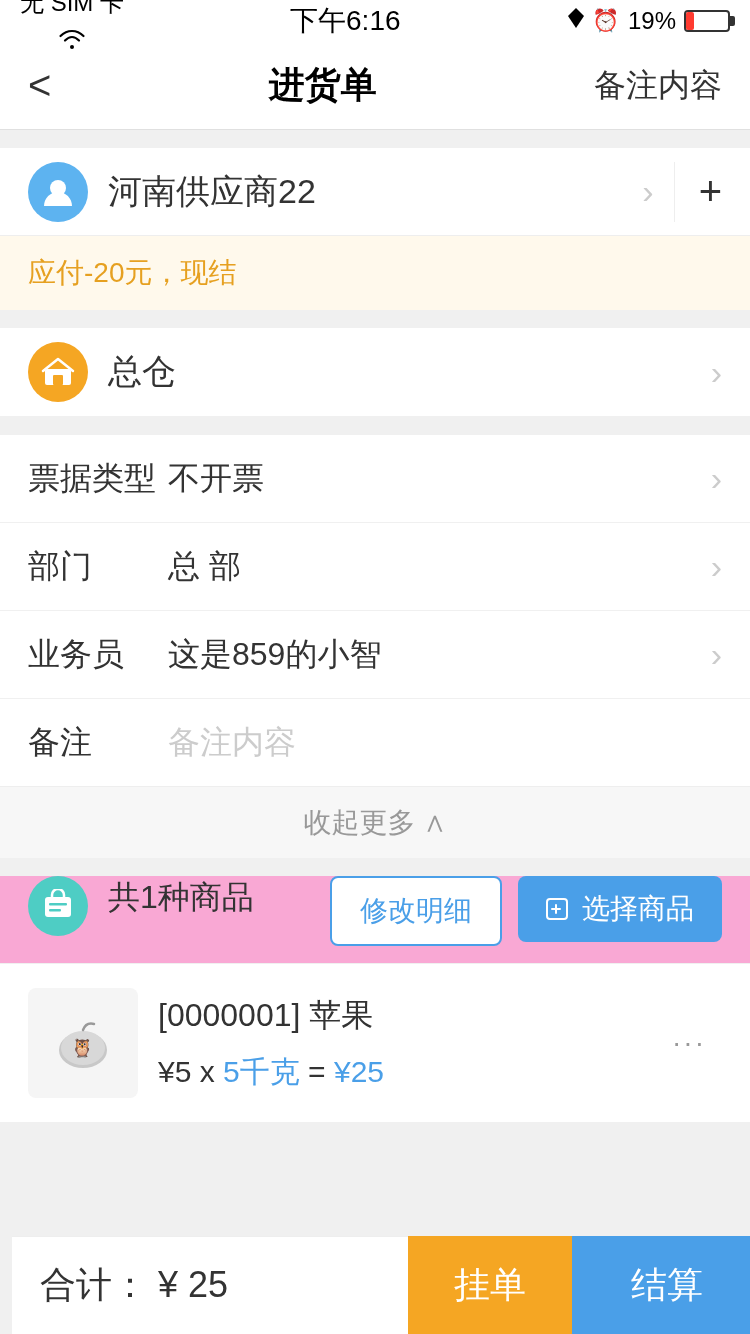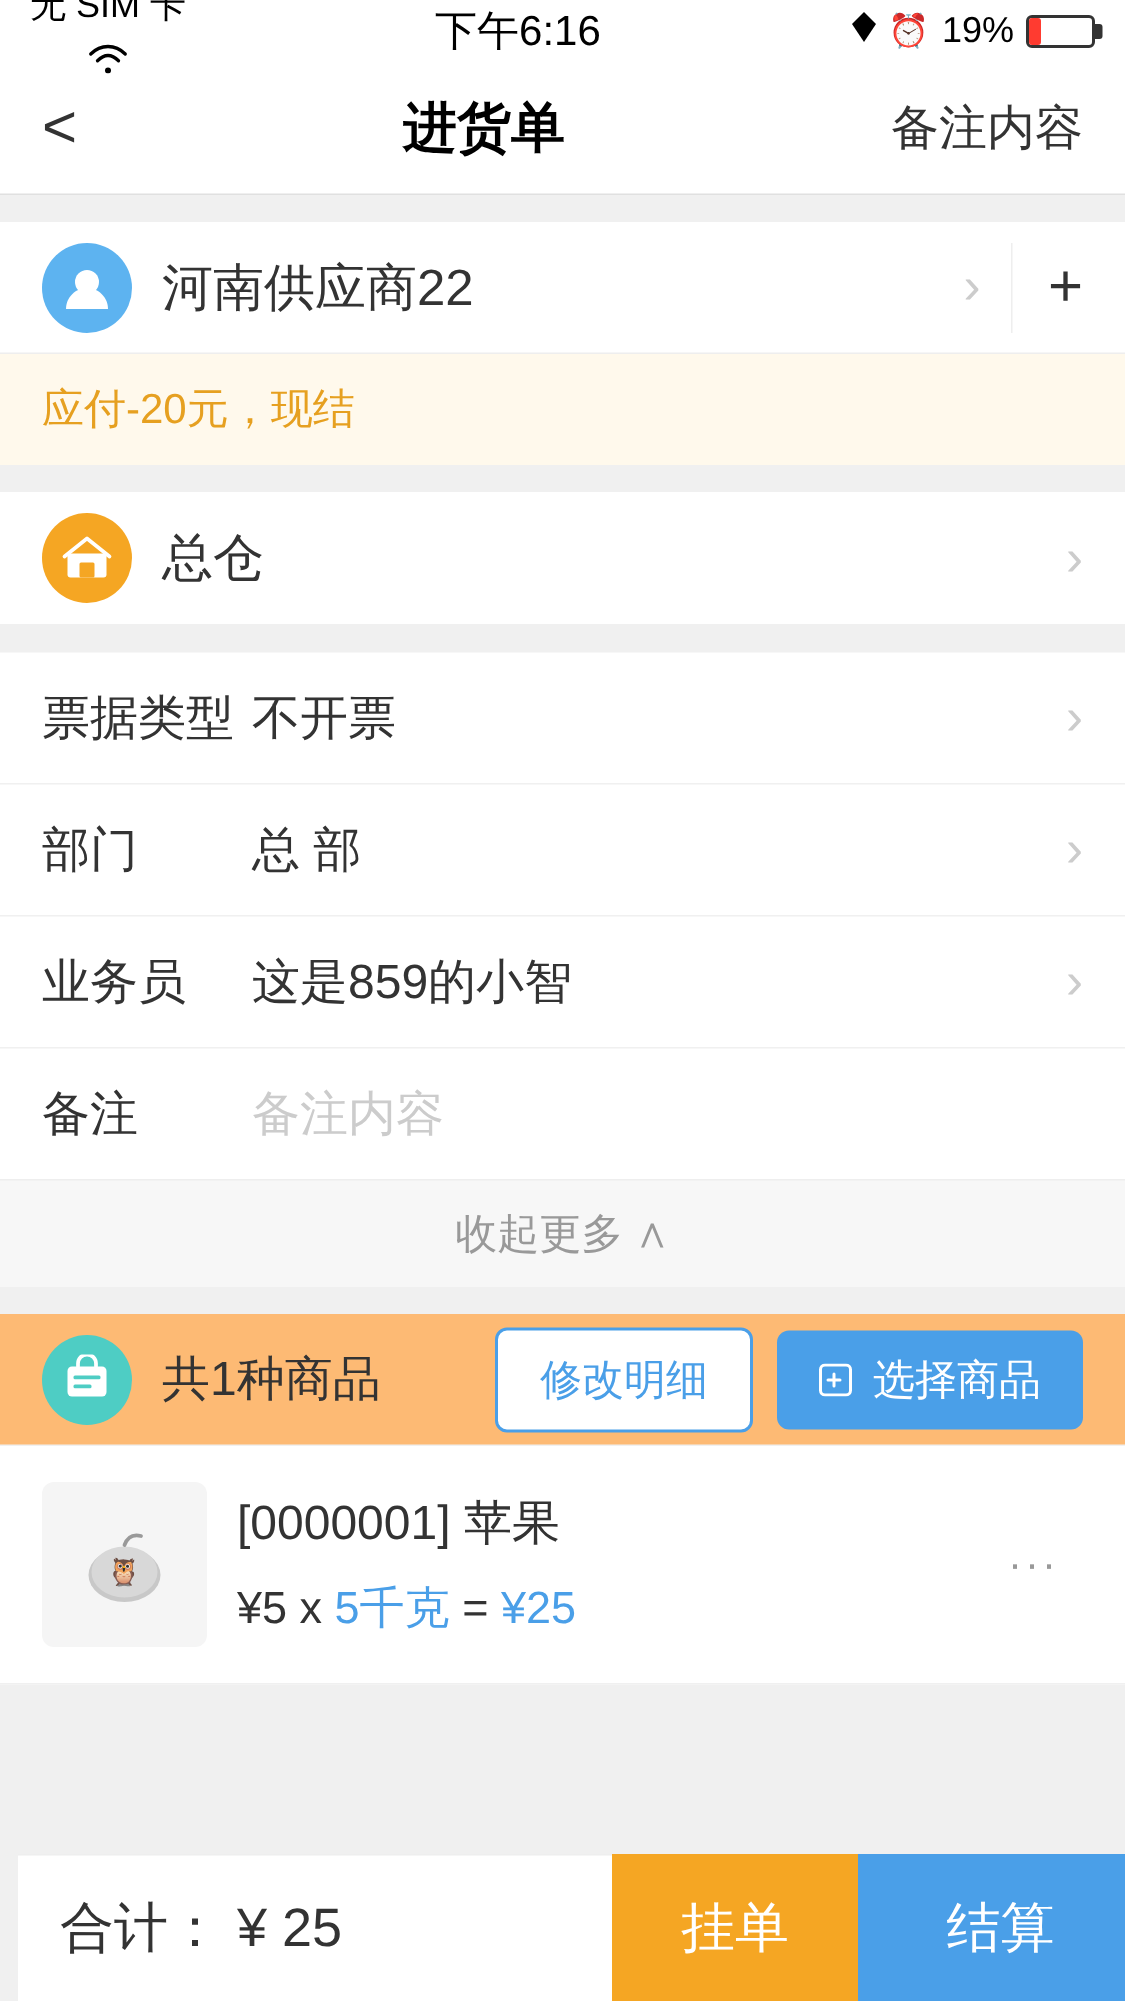--- a/index.html
+++ b/index.html
@@ -142,23 +142,23 @@
       align-items: center;
       justify-content: center;
       font-size: 28px;
       color: #999;
       cursor: pointer;
       border-top: 1px solid #eee;
     }
 
     
     .product-header {
-      background: #fdba74;
-      display: flex;
-      align-items: center;
+      background: #f9a8d4;
+      display: flex;
+      align-items: flex-start;
       padding: 0 28px;
       height: 88px;
       border-bottom: 1px solid #f0f0f0;
     }
     .product-count-icon {
       width: 60px; height: 60px; border-radius: 50%; background: #4ecdc4;
       display: flex; align-items: center; justify-content: center;
       margin-right: 20px; flex-shrink: 0;
     }
     .product-count-icon svg { width: 34px; height: 34px; fill: #fff; }

